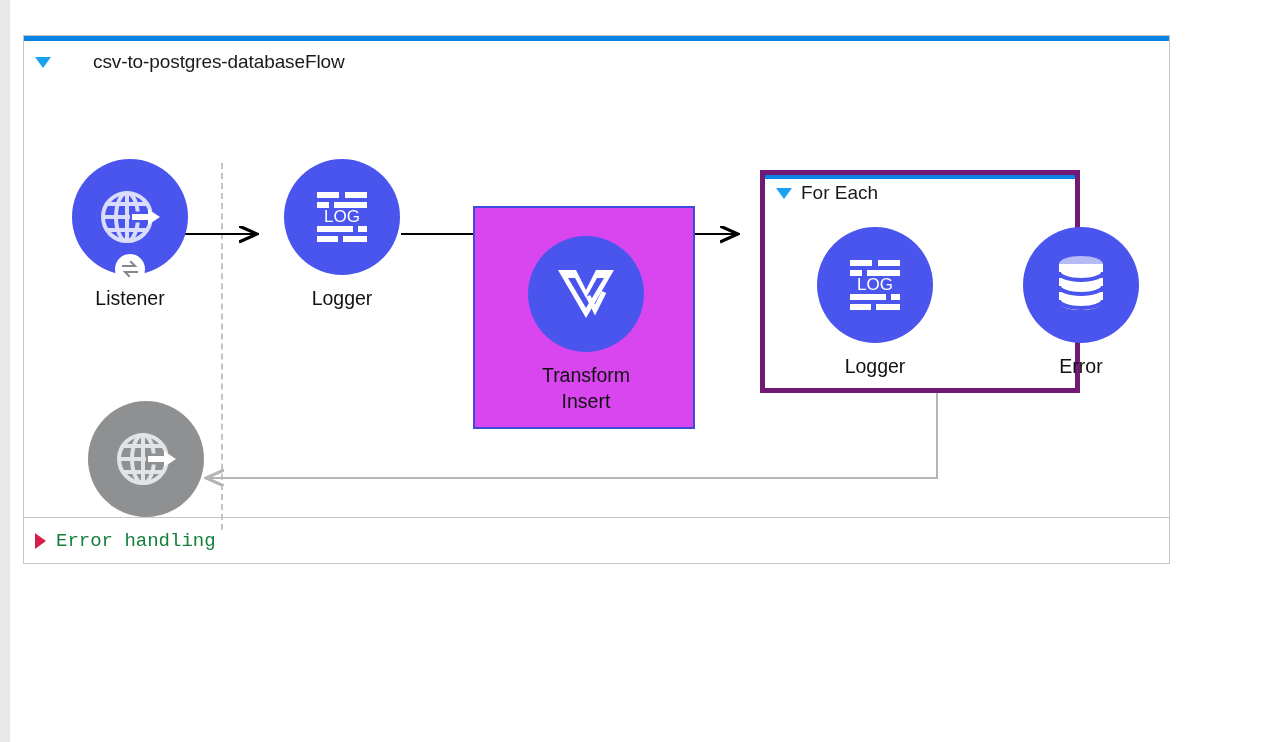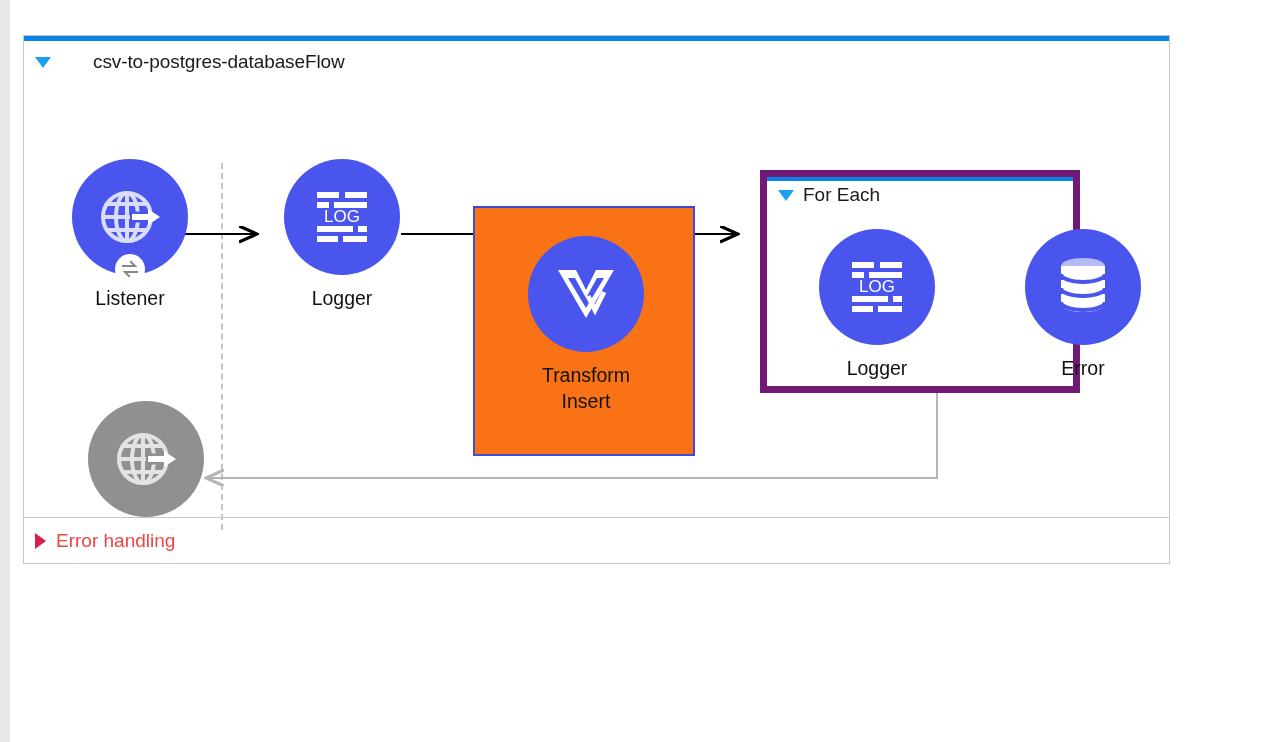--- a/index.html
+++ b/index.html
@@ -133,21 +133,21 @@
     justify-content: center;
   }
 
   
   #foreach-box {
     position: absolute;
     left: 736px;
     top: 87px;
     width: 320px;
     height: 223px;
-    border: 7px solid #701a75;
+    border: 5px solid #701a75;
     box-sizing: border-box;
     background: #ffffff;
   }
   #foreach-topbar {
     position: absolute;
     left: 0; top: 0;
     width: 100%;
     height: 4px;
     background: #0a84e4;
   }
@@ -162,42 +162,43 @@
     font-size: 19px;
     color: #1a1a1a;
   }
 
   
   #transform-frame {
     position: absolute;
     left: 449px;
     top: 123px;
     width: 222px;
-    height: 250px;
+    height: 223px;
     border: 2px solid #3b4cd8;
     box-sizing: border-box;
-    background: #f97316;
+    background: #d946ef;
   }
 
   
   #error-section {
     position: absolute;
     left: 0;
     bottom: 0;
     width: 100%;
     height: 46px;
     border-top: 1px solid #c4c6c8;
     box-sizing: border-box;
     display: flex;
     align-items: center;
     padding-left: 11px;
   }
   #error-title {
     font-size: 19px;
-    color: #ef4444;
+    color: #15803d;
+    font-family: Liberation Mono, monospace;
   }
 
   svg.conn { position: absolute; left: 0; top: 0; overflow: visible; pointer-events: none; }
 </style>
 </head>
 <body>
 
 <div id="canvas">
 
   <div class="left-gutter"></div>

